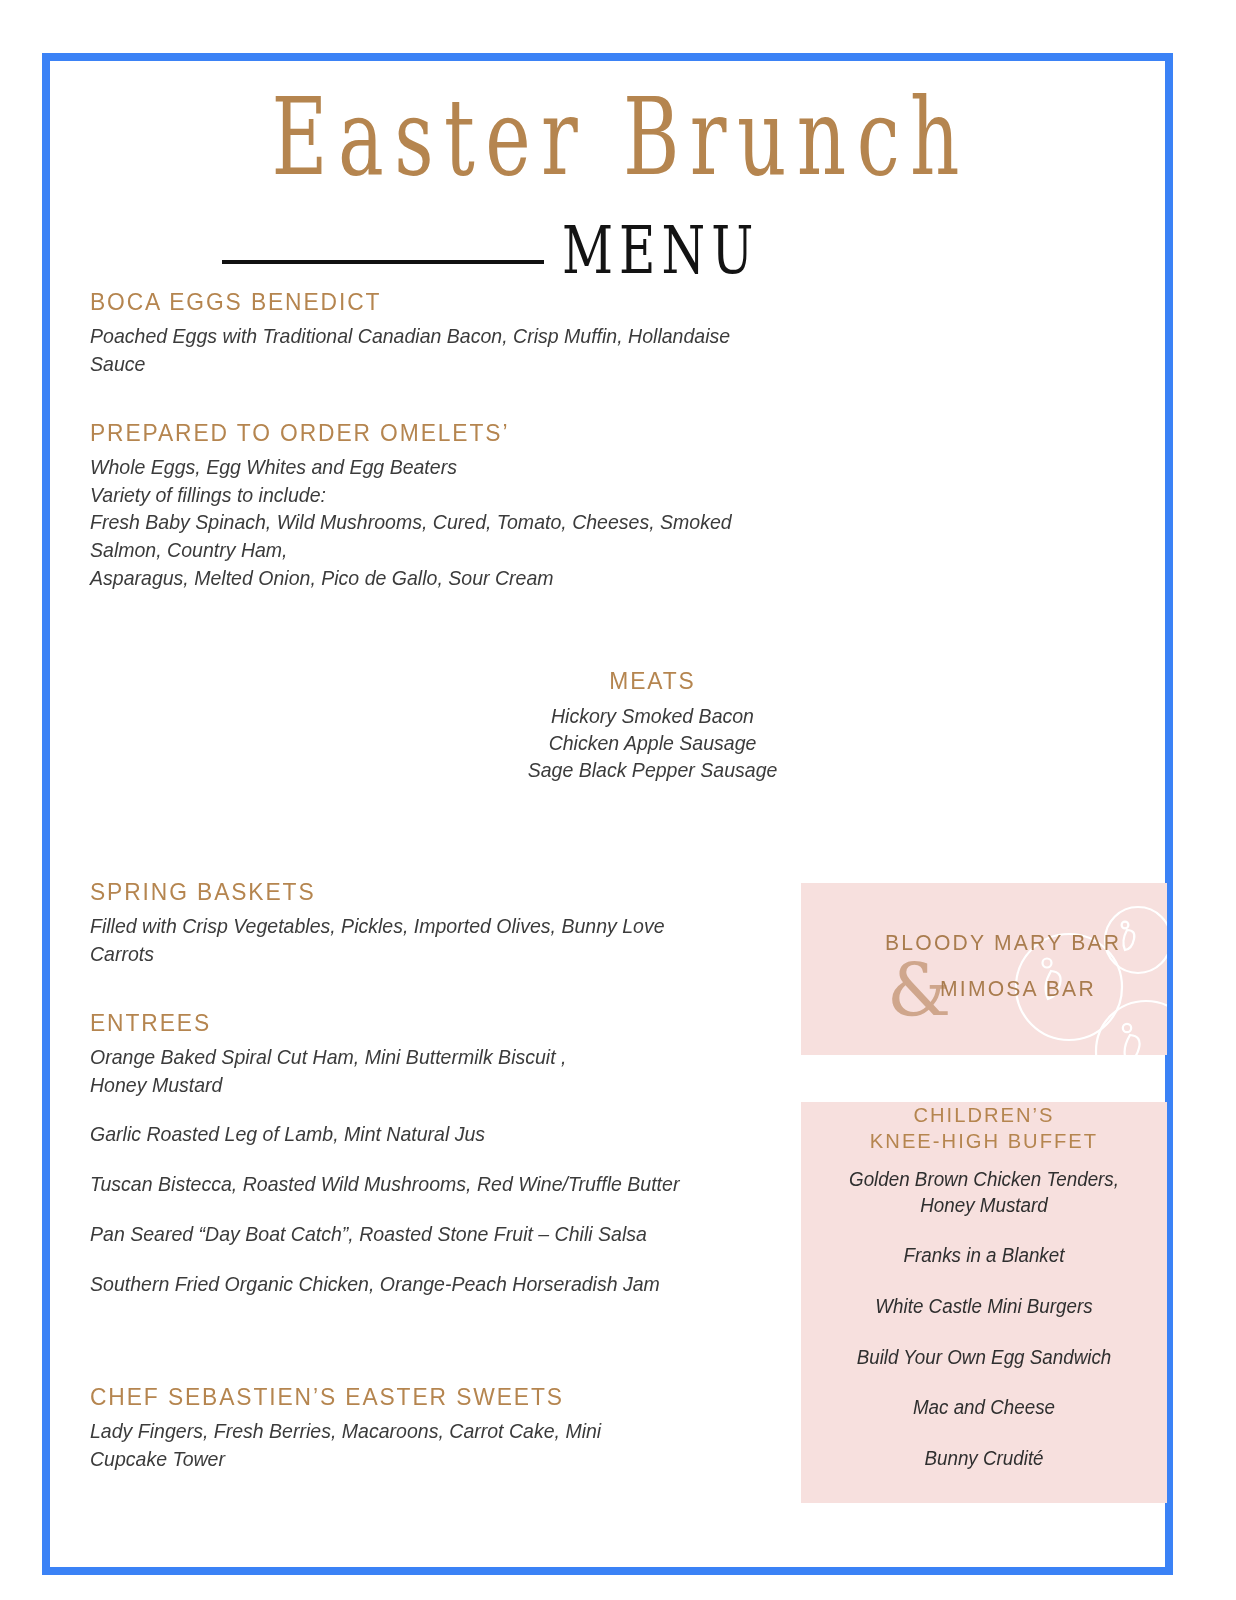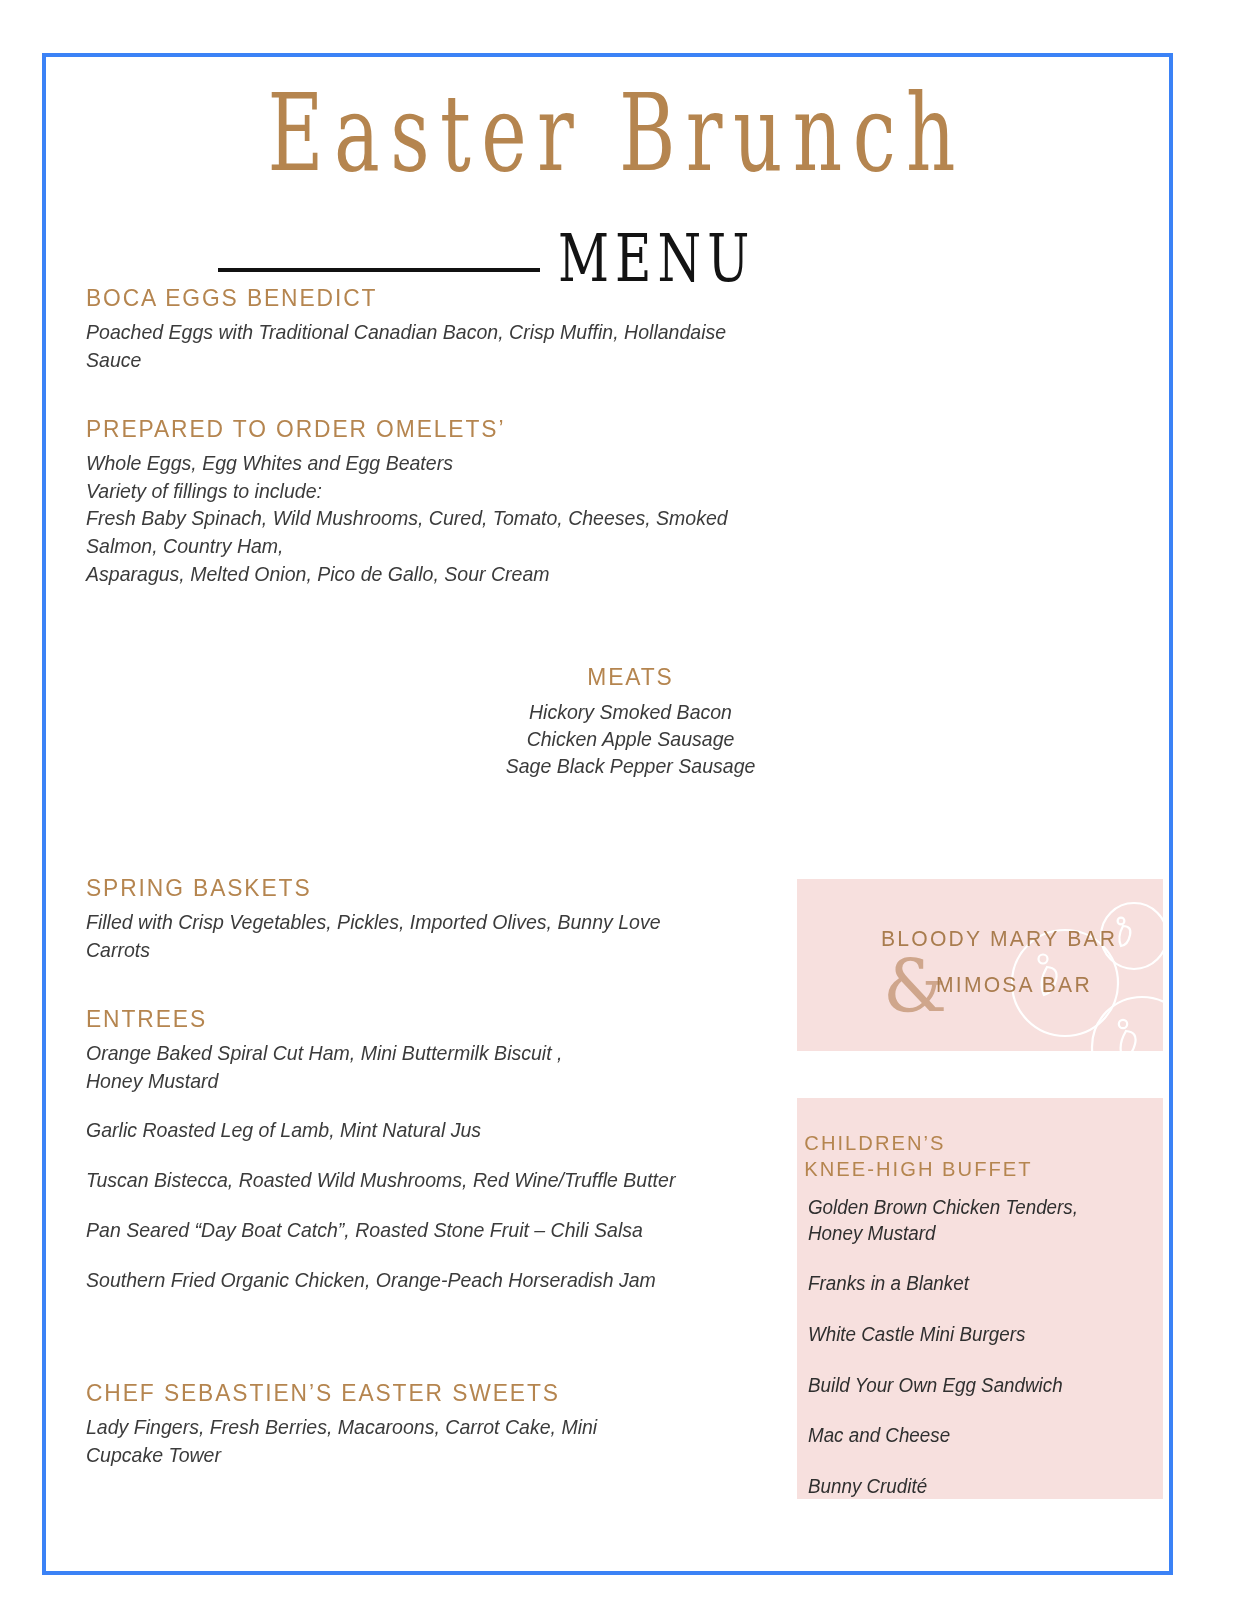--- a/index.html
+++ b/index.html
@@ -22,21 +22,21 @@
     height: 1600px;
     background: #ffffff;
     overflow: hidden;
   }
   .frame {
     position: absolute;
     left: 42px;
     top: 53px;
     width: 1131px;
     height: 1522px;
-    border: 4px solid #3b82f6;
+    border: 8px solid #3b82f6;
     box-sizing: border-box;
     background: #ffffff;
   }
 
   
   .title-wrap {
     position: absolute;
     left: 0;
     top: 22px;
     width: 1131px;
@@ -54,21 +54,20 @@
     transform-origin: center top;
     white-space: nowrap;
   }
 
   .menu-row {
     position: absolute;
     left: 42px;
     top: 157px;
     width: 1050px;
     height: 70px;
-    margin-top: 12px;
   }
   .menu-rule {
     position: absolute;
     left: 130px;
     top: 42px;
     width: 322px;
     height: 4px;
     background: #111111;
   }
   .menu-word {
@@ -129,21 +128,21 @@
     line-height: 1.33;
     color: #3b3b3b;
     transform: scaleX(0.93);
     transform-origin: left top;
     margin-bottom: 22px;
   }
 
   
   .tri {
     position: absolute;
-    left: 40px;
+    left: 58px;
     top: 607px;
     width: 1089px;
     display: flex;
   }
   .tri-col {
     flex: 1 1 0;
     text-align: center;
   }
   .tri-col .sec-head {
     transform: scaleX(0.95);
@@ -215,22 +214,21 @@
     font-size: 22px;
     letter-spacing: 2.3px;
     color: #a97c4e;
     transform: scaleX(0.96);
     transform-origin: left top;
     white-space: nowrap;
   }
 
   .kids-inner {
     position: relative;
-    padding-top: 32px;
-    text-align: left;
+    text-align: center;
   }
   .kids-head {
     font-family: "Liberation Sans", sans-serif;
     font-size: 21px;
     line-height: 1.22;
     letter-spacing: 2.1px;
     color: #b5854f;
     transform: scaleX(0.96);
     transform-origin: center top;
     margin-bottom: 14px;

